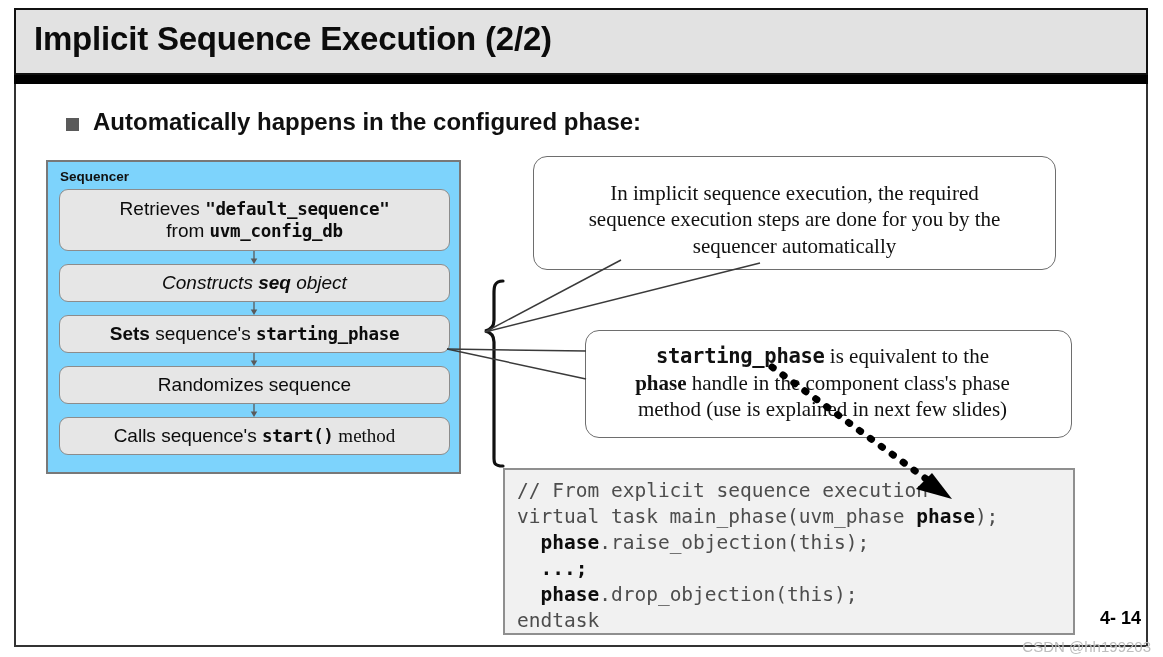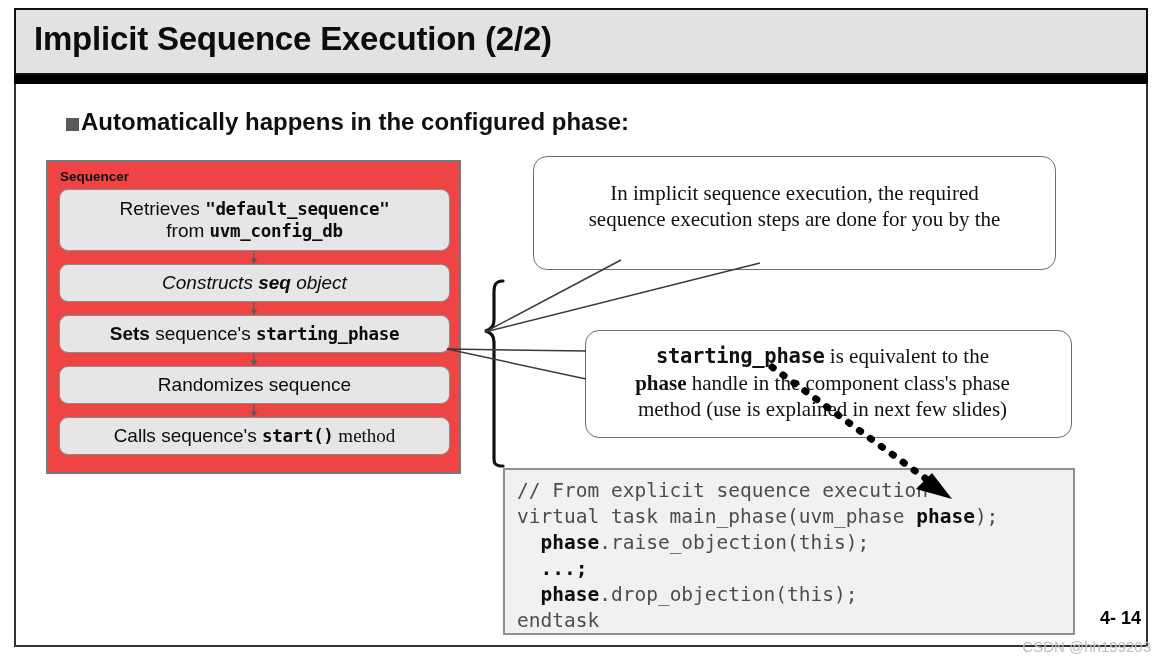--- a/index.html
+++ b/index.html
@@ -66,21 +66,21 @@
     box-sizing: border-box;
   }
 
   
   #bullet-row {
     position: absolute;
     left: 66px;
     top: 108px;
     display: flex;
     align-items: center;
-    gap: 2px;
+    gap: 14px;
   }
   #bullet-square {
     width: 13px;
     height: 13px;
     background: #5a5a5a;
     flex: none;
     position: relative;
     top: 2px;
   }
   #bullet-text {
@@ -90,21 +90,21 @@
     white-space: nowrap;
   }
 
   
   #sequencer-panel {
     position: absolute;
     left: 46px;
     top: 160px;
     width: 415px;
     height: 314px;
-    background: #ef4444;
+    background: #7dd3fc;
     border: 2px solid #787878;
     box-sizing: border-box;
   }
   #sequencer-label {
     position: absolute;
     left: 12px;
     top: 7px;
     font-size: 13.5px;
     font-weight: bold;
     color: #111111;
@@ -289,20 +289,21 @@
     <div class="step-box s5">
       <div>
         <span>Calls sequence's </span><span class="mono">start()</span><span class="serif-word"> method</span>
       </div>
     </div>
   </div>
 
   <div id="callout-1" class="callout">
     <div>In implicit sequence execution, the required</div>
     <div>sequence execution steps are done for you by the</div>
+    <div>sequencer automatically</div>
   </div>
 
   <div id="callout-2" class="callout">
     <div><span class="mono">starting_phase</span><span> is equivalent to the</span></div>
     <div><span class="bold">phase</span><span> handle in the component class's phase</span></div>
     <div>method (use is explained in next few slides)</div>
   </div>
 
   <div id="code-block"><div><span>// From explicit sequence execution</span></div><div><span>virtual task main_phase(uvm_phase </span><span class="kb">phase</span><span>);</span></div><div><span>  </span><span class="kb">phase</span><span>.raise_objection(this);</span></div><div><span>  </span><span class="kb">...;</span></div><div><span>  </span><span class="kb">phase</span><span>.drop_objection(this);</span></div><div><span>endtask</span></div></div>
 

